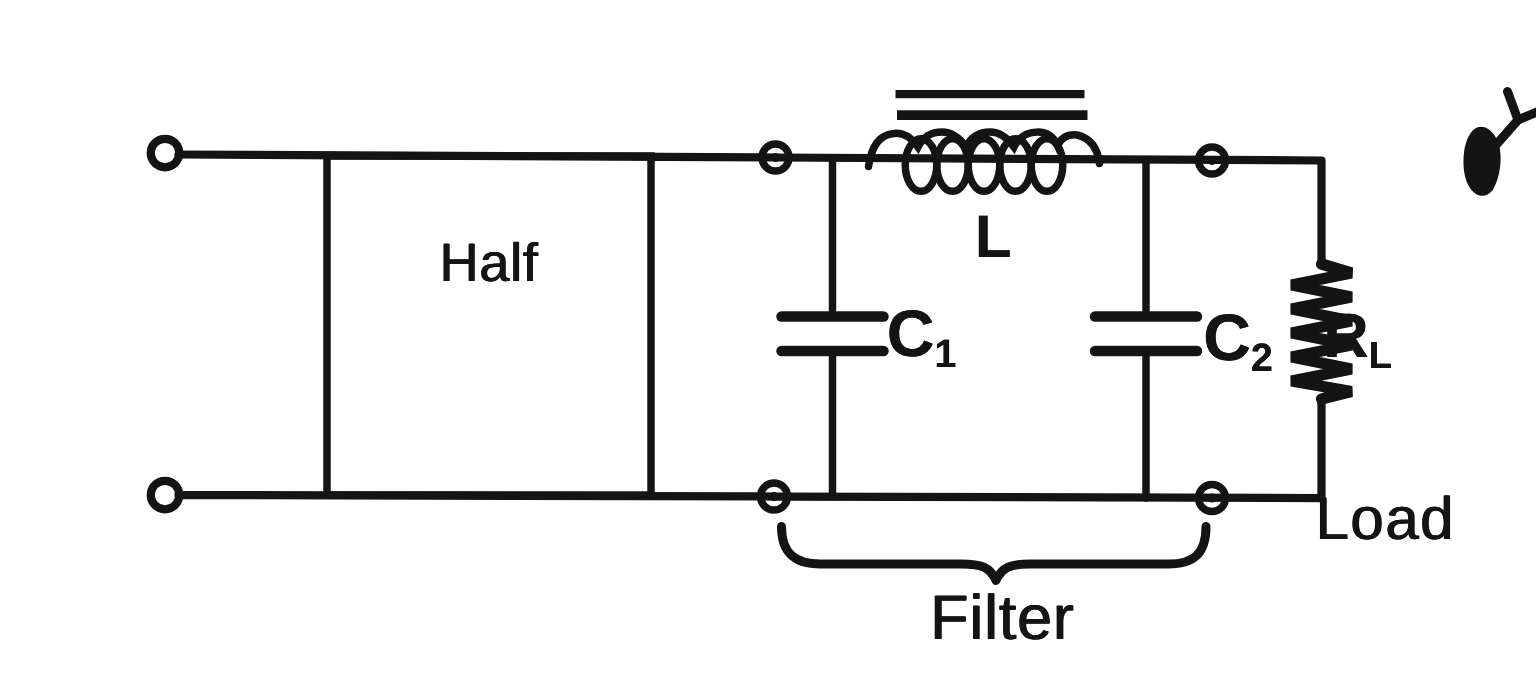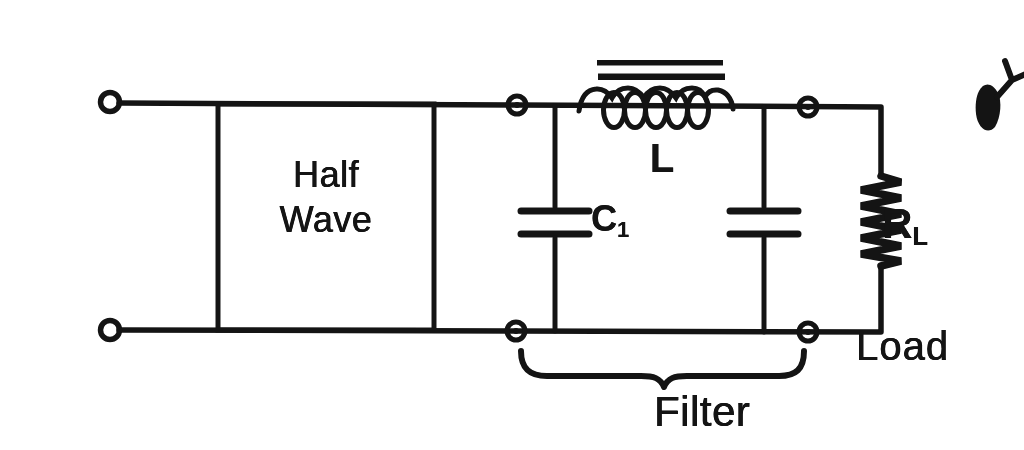--- a/index.html
+++ b/index.html
@@ -39,25 +39,25 @@
   .comp {
     font-weight: bold;
     text-shadow: 0.3px 0 currentColor;
   }
   .comp .sub {
     font-size: 0.6em;
     vertical-align: -0.28em;
     letter-spacing: 0;
   }
   .lbl-L      { left: 640px; top: 138px; width: 44px; text-align: center; font-size: 40px; }
-  .lbl-C1     { left: 591px; top: 201px; font-size: 36px; }
+  .lbl-C1     { left: 591px; top: 201px; font-size: 44px; }
   .lbl-C2     { left: 802px; top: 204px; font-size: 44px; }
   .lbl-RL     { left: 882px; top: 203px; font-size: 42px; }
-  .lbl-load   { left: 856px; top: 326px; font-size: 40px; letter-spacing: 1px; }
-  .lbl-filter { left: 620px; top: 391px; font-size: 42px; letter-spacing: 0.5px; margin-left: 34px; }
+  .lbl-load   { left: 877px; top: 326px; font-size: 40px; letter-spacing: 1px; }
+  .lbl-filter { left: 620px; top: 391px; font-size: 42px; letter-spacing: 0.5px; }
 </style>
 </head>
 <body>
 
 <div class="stage" style="--ink: #181818; --paper: #ffffff;">
 
   <svg class="art" width="1024" height="450" viewBox="0 0 1024 450">
 
     <g>
       <path class="stroke" stroke-width="5.5" stroke-linejoin="round" d="M119,103 L518,105 L881,107 L881,176"></path>
@@ -117,26 +117,26 @@
 
     <g>
       <path fill="var(--ink,#181818)" d="M979,91 C984,81 993,83 998,93 C1002,101 1001,117 995,127
                C988,135 978,129 976,114 C975,105 976,97 979,91 Z"></path>
       <path class="stroke" stroke-width="6" d="M997,97 L1012,80 M1012,80 L1005,61 M1012,80 L1026,74"></path>
     </g>
   </svg>
 
   <div class="lbl block-label">
     <span>Half</span>
-    <span>Wave</span>
   </div>
 
   <div class="lbl comp lbl-L">L</div>
 
   <div class="lbl comp lbl-C1"><span>C</span><span class="sub">1</span></div>
 
+  <div class="lbl comp lbl-C2"><span>C</span><span class="sub">2</span></div>
 
   <div class="lbl comp lbl-RL"><span>R</span><span class="sub">L</span></div>
 
   <div class="lbl lbl-load">Load</div>
 
   <div class="lbl lbl-filter">Filter</div>
 </div>
 
 </body></html>

